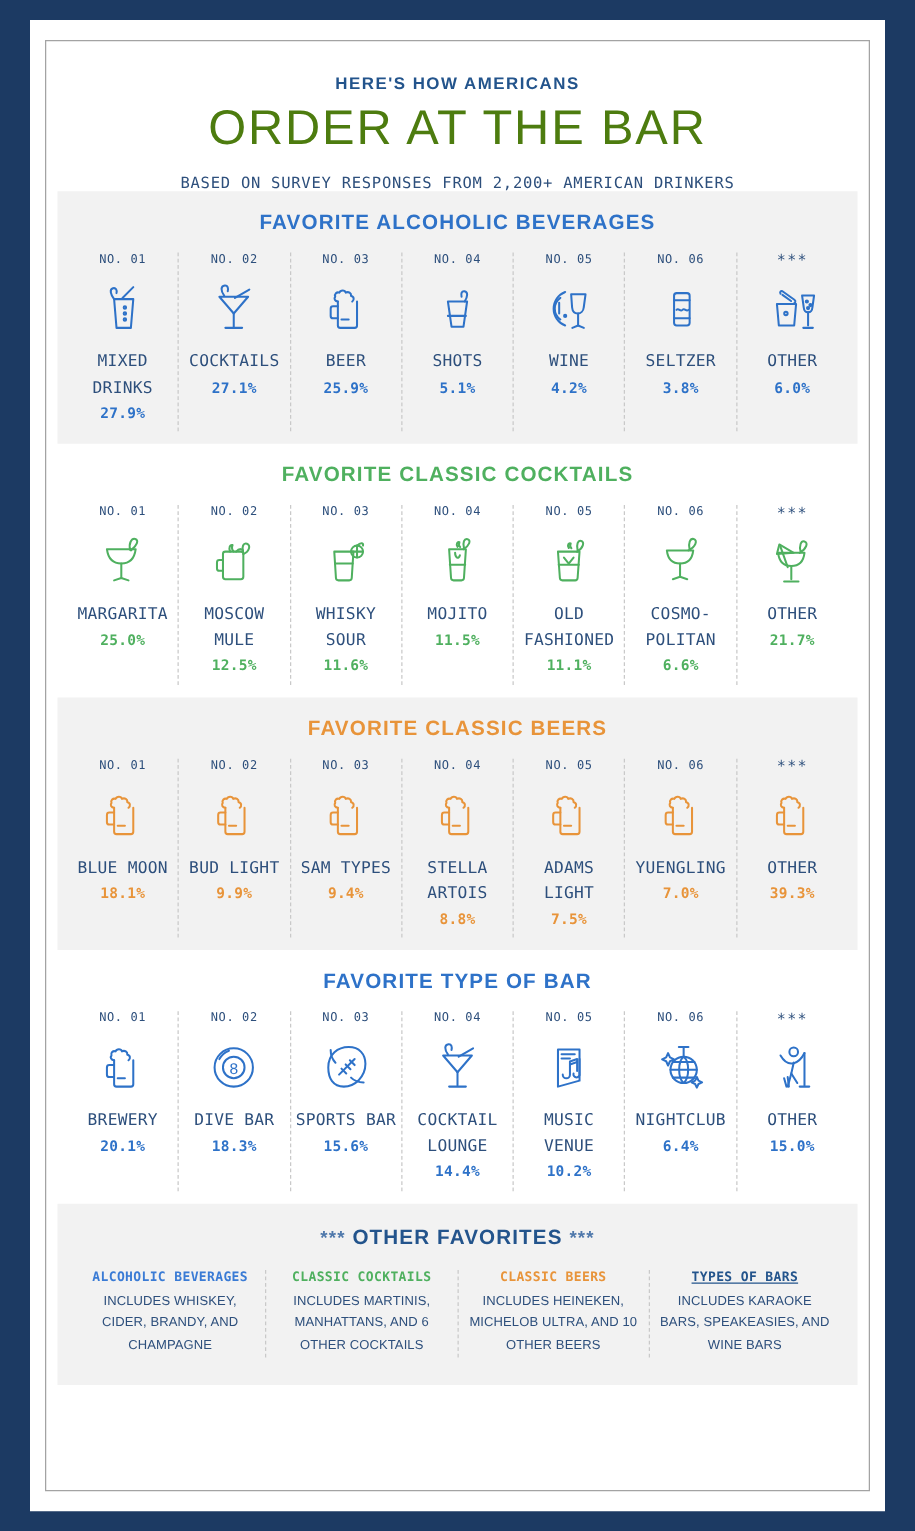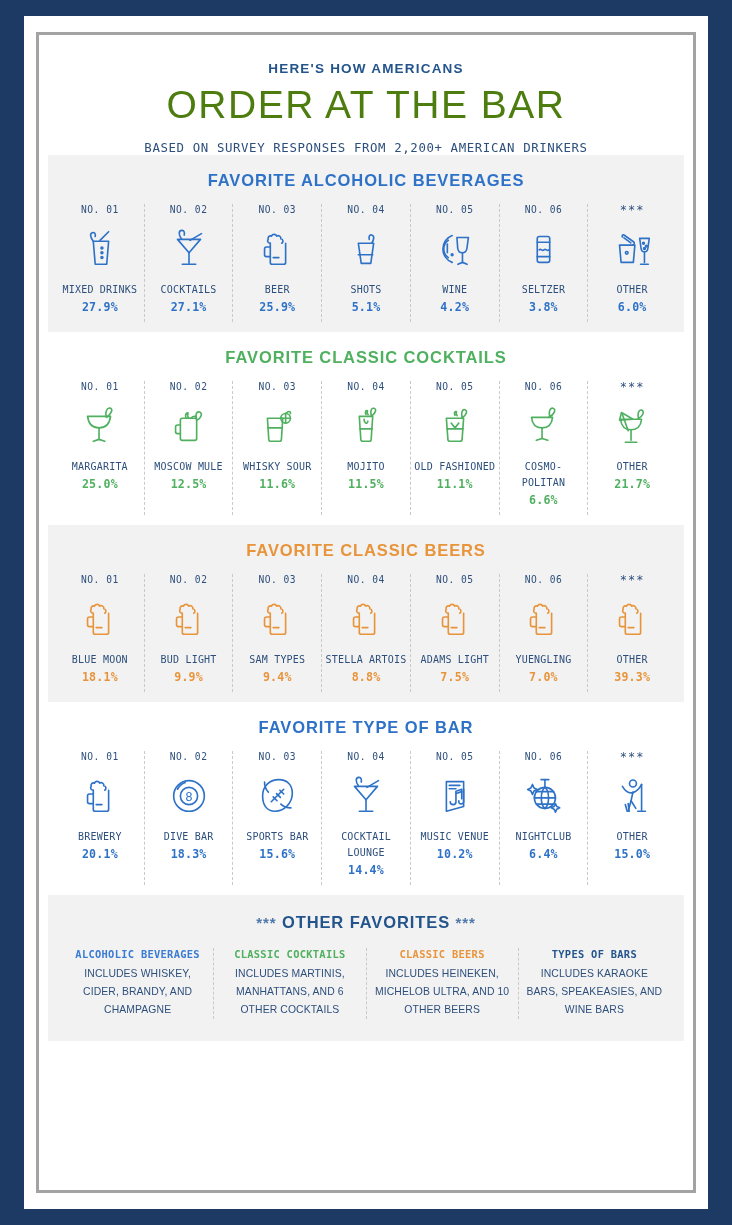--- a/index.html
+++ b/index.html
@@ -9,21 +9,21 @@
     font-family:"Liberation Sans", sans-serif;
     overflow:hidden;
   }
   .frame{
     position:absolute;left:24px;top:16px;width:684px;height:1193px;
     background:#ffffff;
     box-sizing:border-box;
   }
   .inner{
     position:absolute;left:12px;top:16px;right:12px;bottom:16px;
-    border:3px solid #a3a3a3;
+    border:1px solid #a3a3a3;
     background:#ffffff;
     box-sizing:border-box;
     padding:0;
   }
   .header{ text-align:center; padding-top:26px;}
   .kicker{
     color:#23548c;font-weight:bold;font-size:13.5px;letter-spacing:1.2px;
   }
   .title{
     color:#4d7c0f;font-weight:normal;font-size:39px;letter-spacing:1.5px;
@@ -50,21 +50,21 @@
   .rank{
     font-family:"DejaVu Sans Mono", monospace;
     font-size:9.6px;color:#2d4f7c;letter-spacing:0.5px;
     margin-bottom:6px;height:12px;line-height:12px;
   }
   .rank.stars{ font-size:12px; letter-spacing:1px;}
   .icon{ height:52px;display:flex;align-items:center;justify-content:center;margin-bottom:8px;}
   .icon svg{ display:block; }
   .label{
     font-family:"DejaVu Sans Mono", monospace;
-    font-size:10px;color:#2d4f7c;letter-spacing:0.2px;text-align:center;
+    font-size:13px;color:#2d4f7c;letter-spacing:0.2px;text-align:center;
     line-height:1.58;
   }
   .pct{
     font-family:"DejaVu Sans Mono", monospace;
     font-size:11.6px;font-weight:bold;letter-spacing:0.2px;line-height:1.58;
   }
   .footer{
     margin:0 9px;background:#f2f2f2;padding:18px 0 22px 0;
   }
   .footer-title{
@@ -534,20 +534,20 @@
           </div>
           <div class="fcol">
             <div class="fcat" style="color: rgb(79, 176, 95);">CLASSIC COCKTAILS</div>
             <div class="fbody">INCLUDES MARTINIS, MANHATTANS, AND 6 OTHER COCKTAILS</div>
           </div>
           <div class="fcol">
             <div class="fcat" style="color: rgb(232, 148, 58);">CLASSIC BEERS</div>
             <div class="fbody">INCLUDES HEINEKEN, MICHELOB ULTRA, AND 10 OTHER BEERS</div>
           </div>
           <div class="fcol">
-            <div class="fcat" style="color: rgb(35, 84, 140);">TYPES OF BARS</div>
+            <div class="fcat" style="color: rgb(35, 84, 140); text-decoration: underline;">TYPES OF BARS</div>
             <div class="fbody">INCLUDES KARAOKE BARS, SPEAKEASIES, AND WINE BARS</div>
           </div>
         </div>
     </div>
 
   </div>
 </div>
 
 </body></html>

